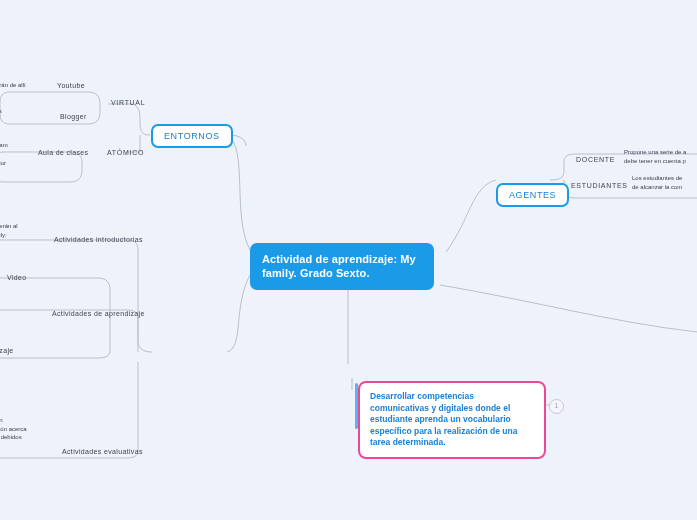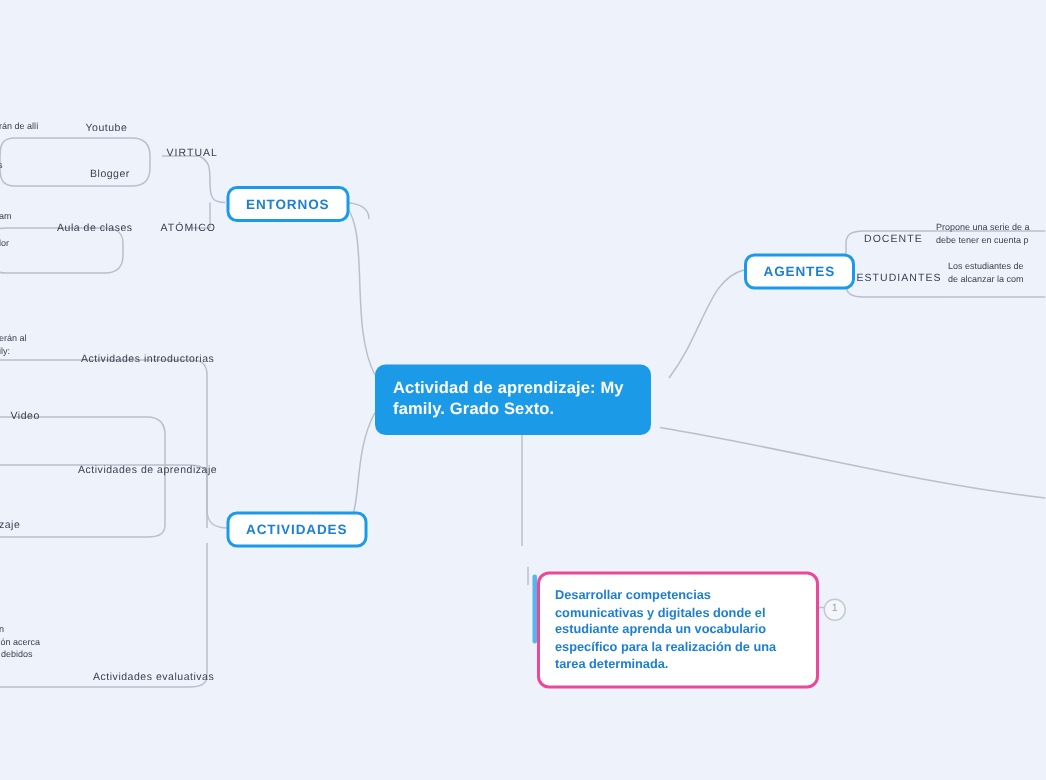--- a/index.html
+++ b/index.html
@@ -35,21 +35,21 @@
     padding:9px 12px 10px 12px;
     white-space:normal;
     letter-spacing:.1px;
   }
   
   .branch{
     background:#ffffff;
     border:2px solid #1b9ae8;
     border-radius:7px;
     color:#1b7fd4;
-    font-weight:bold;
+    font-weight:normal;
     font-size:9px;
     letter-spacing:.6px;
     padding:5px 11px 5px 11px;
     text-align:center;
   }
   
   .callout{
     background:#ffffff;
     border:2px solid #ec4899;
     border-radius:8px;
@@ -146,23 +146,22 @@
       <path d="M545,405 L550,405"></path>
     </g>
   </svg>
 
   <div class="accentbar" style="left:355px;top:383px;height:46px;"></div>
 
   <div class="node central" style="left:250px;top:243px;width:184px;">Actividad de aprendizaje: My family. Grado Sexto.</div>
 
   <div class="node branch" style="left:151px;top:124px;">ENTORNOS</div>
 
-  <div class="node branch" style="left:151px;top:341px;">ACTIVIDADES</div>
-
-  <div class="node branch" style="left:496px;top:169px;">AGENTES</div>
+
+  <div class="node branch" style="left:496px;top:183px;">AGENTES</div>
 
 
   <div class="node callout" style="left:358px;top:381px;width:188px;">Desarrollar competencias comunicativas y digitales donde el estudiante aprenda un vocabulario específico para la realización de una tarea determinada.</div>
 
   <div class="handle" style="left:549px;top:399px;">1</div>
 
   <div class="node sublabel caps" style="left:111px;top:99px;">VIRTUAL</div>
 
   <div class="node sublabel caps" style="left:107px;top:149px;">ATÓMICO</div>
 

